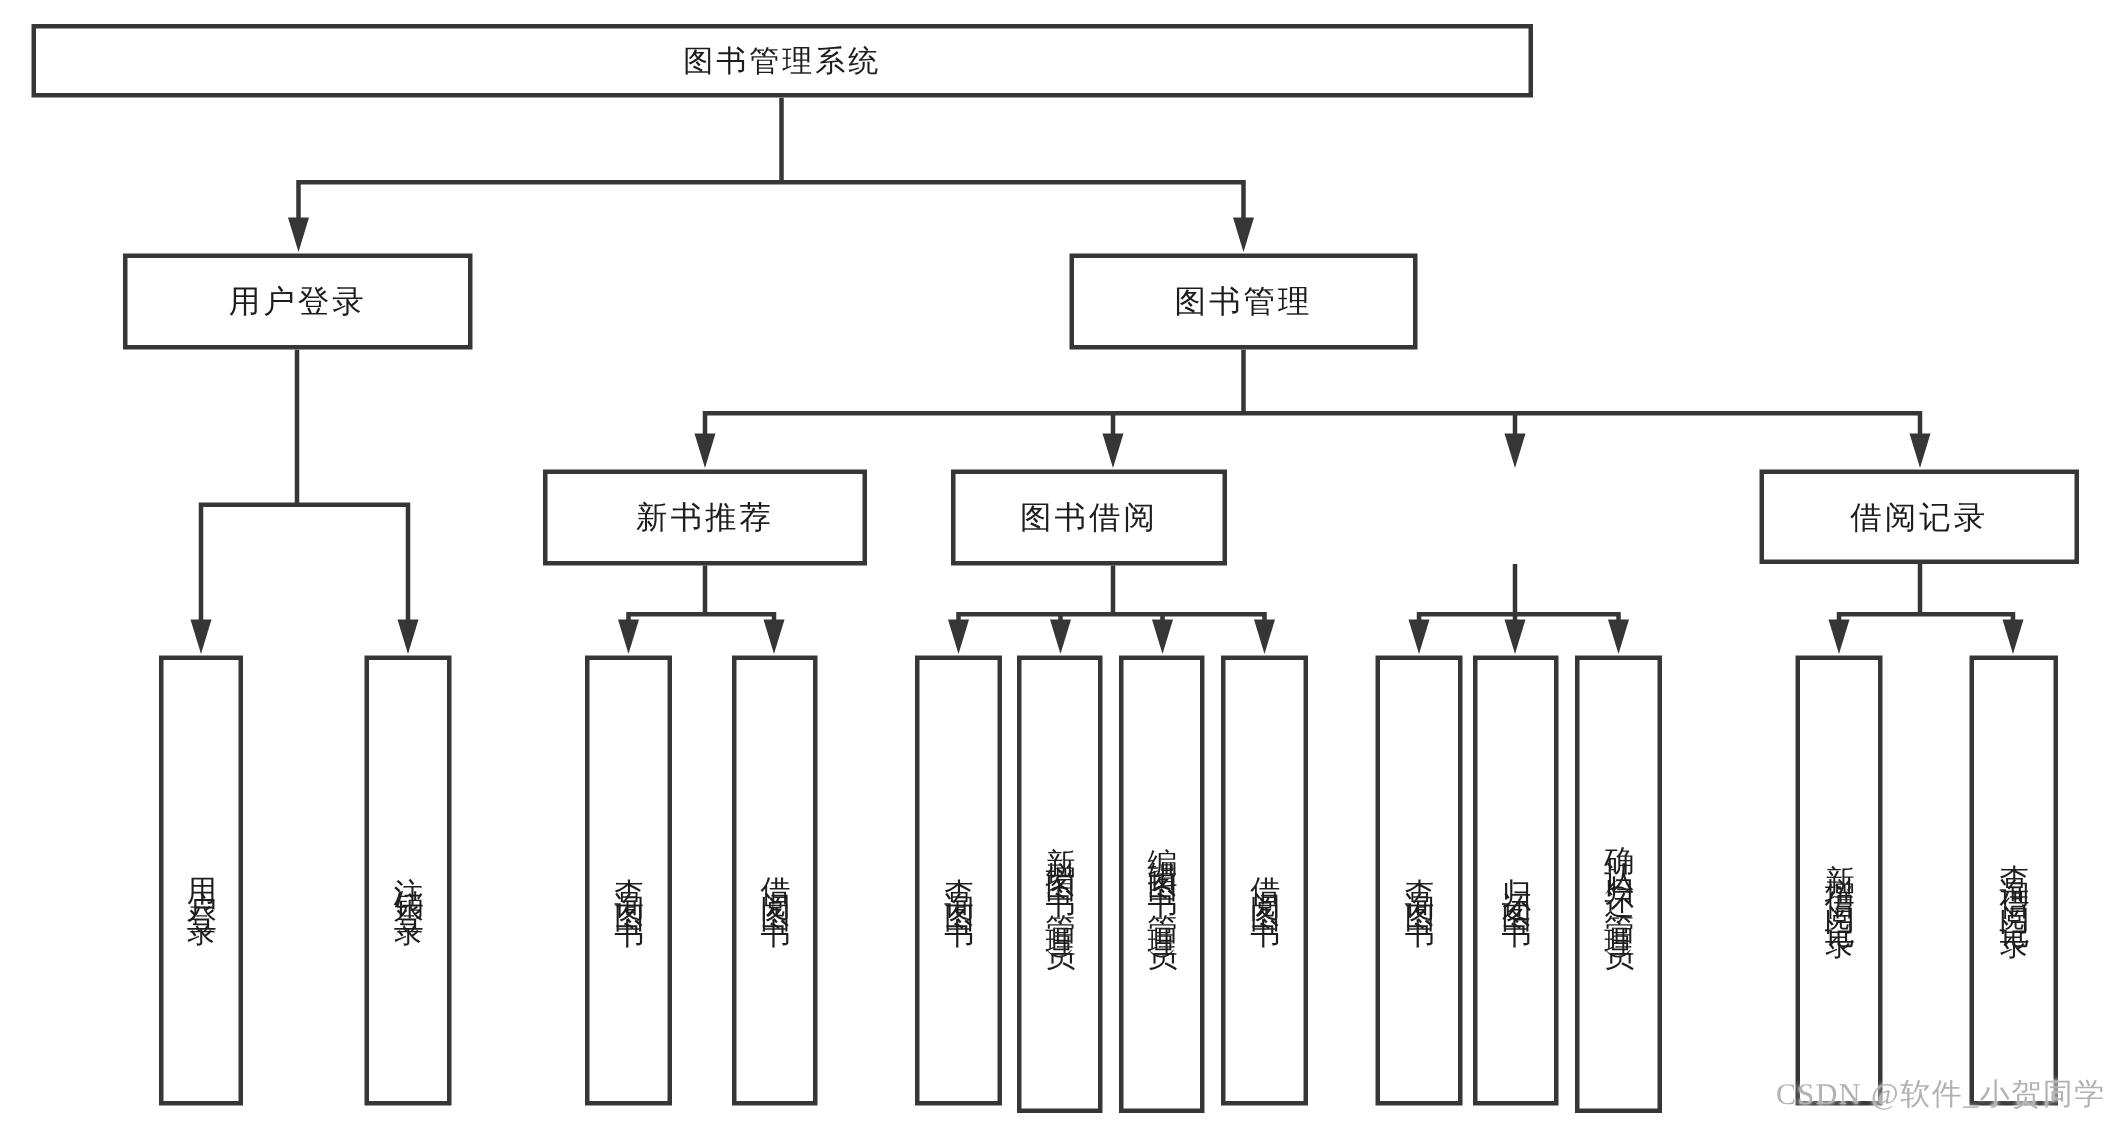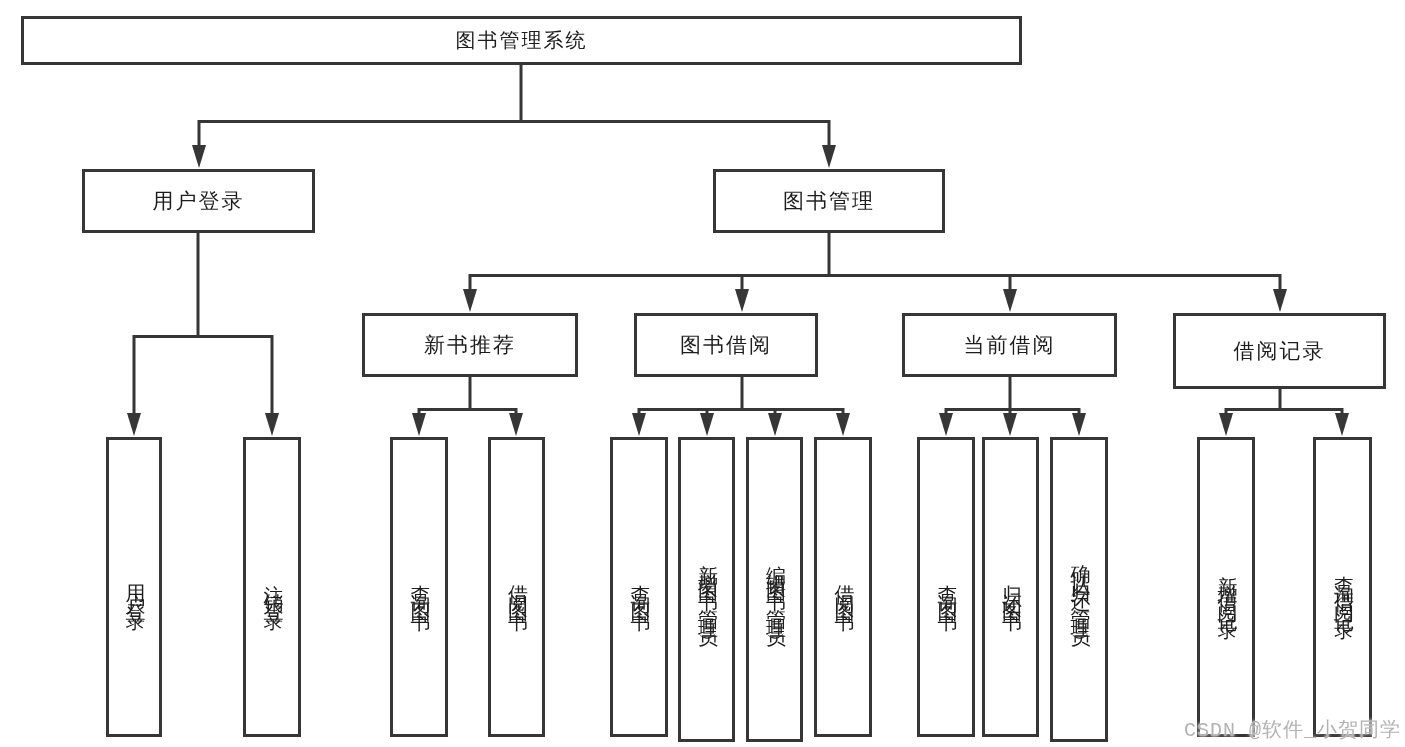--- a/index.html
+++ b/index.html
@@ -1,20 +1,20 @@
 <!DOCTYPE html>
 <html><head>
 <meta charset="utf-8">
 <style>
   html,body{margin:0;padding:0;background:#ffffff;}
   #stage{
     position:relative;
     width:1405px;height:747px;
     background:#ffffff;
-    font-family:Liberation Mono, monospace;
+    font-family:Liberation Serif, serif;
     overflow:hidden;
   }
   #connectors{
     position:absolute;left:0;top:0;width:1405px;height:747px;
     pointer-events:none;
   }
   .box{
     position:absolute;
     box-sizing:border-box;
     background:#ffffff;
@@ -106,24 +106,21 @@
   <div class="box hbox" style="left:362px;top:313px;width:216px;height:64px;">
     <span>新书推荐</span>
   </div>
 
   <div class="box hbox" style="left:713px;top:169px;width:232px;height:64px;">
     <span>图书管理</span>
   </div>
   <div class="box hbox" style="left:634px;top:313px;width:184px;height:64px;">
     <span>图书借阅</span>
   </div>
-  <div class="box hbox" style="left:902px;top:313px;width:215px;height:64px;">
-    <span>当前借阅</span>
-  </div>
-  <div class="box hbox" style="left:1173px;top:313px;width:213px;height:76px;">
+  <div class="box hbox" style="left:1173px;top:313px;width:213px;height:63px;">
     <span>借阅记录</span>
   </div>
 
   <div class="box vbox" style="left:106px;top:437px;width:56px;height:300px;">
     <span>用户登录</span>
   </div>
   <div class="box vbox" style="left:243px;top:437px;width:58px;height:300px;">
     <span>注销登录</span>
   </div>
 

